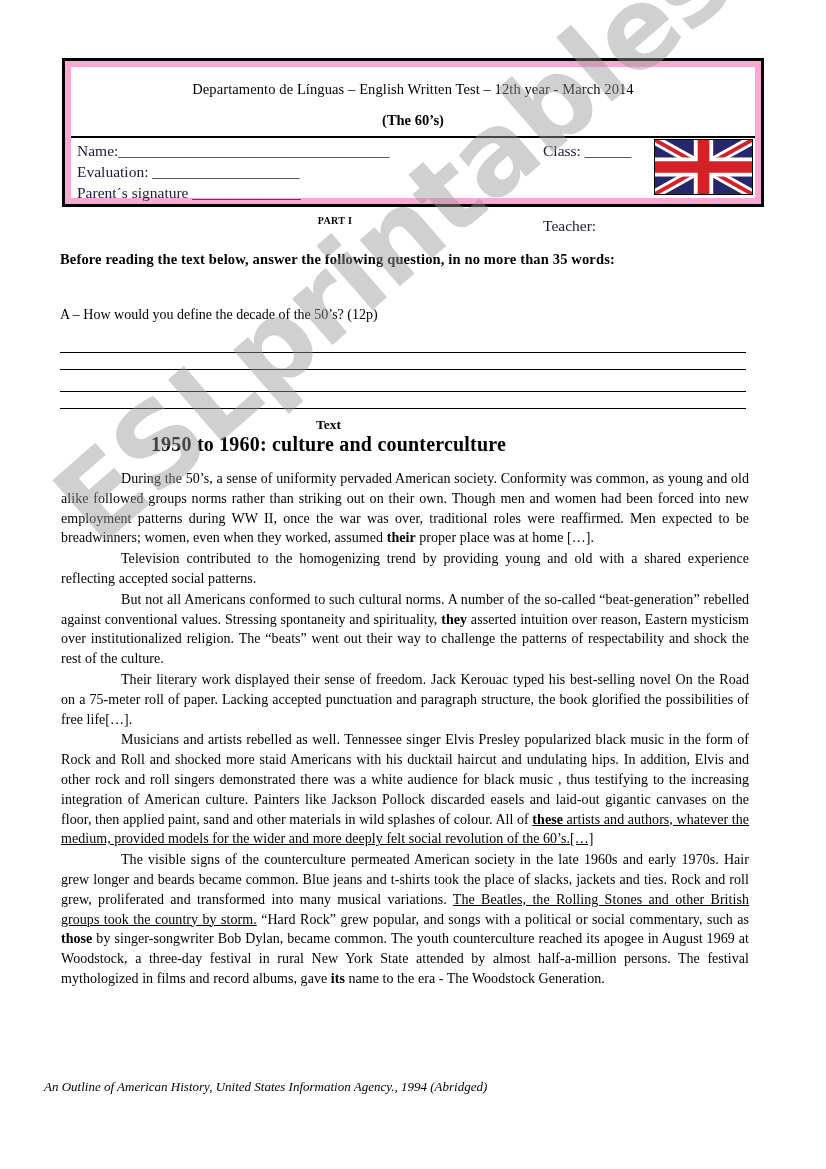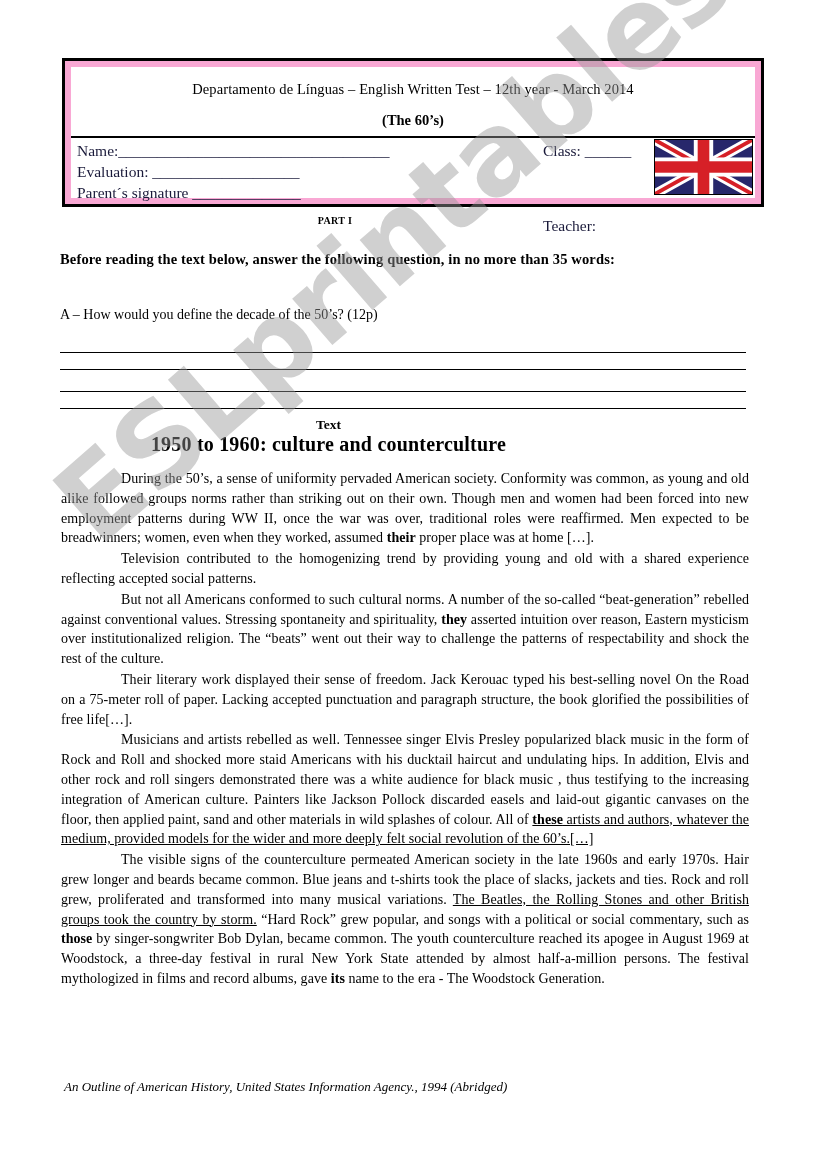--- a/index.html
+++ b/index.html
@@ -196,21 +196,21 @@
   }
   .body-text p {
     margin: 1px;
     text-indent: 60px;
   }
   .body-text b { font-weight: bold; }
   .body-text u { text-decoration: underline; }
 
   .source-line {
     position: absolute;
-    left: 64px;
+    left: 44px;
     top: 1078px;
     width: 690px;
     font-size: 13px;
     font-style: italic;
     line-height: 17px;
   }
 </style>
 </head>
 <body>
 

